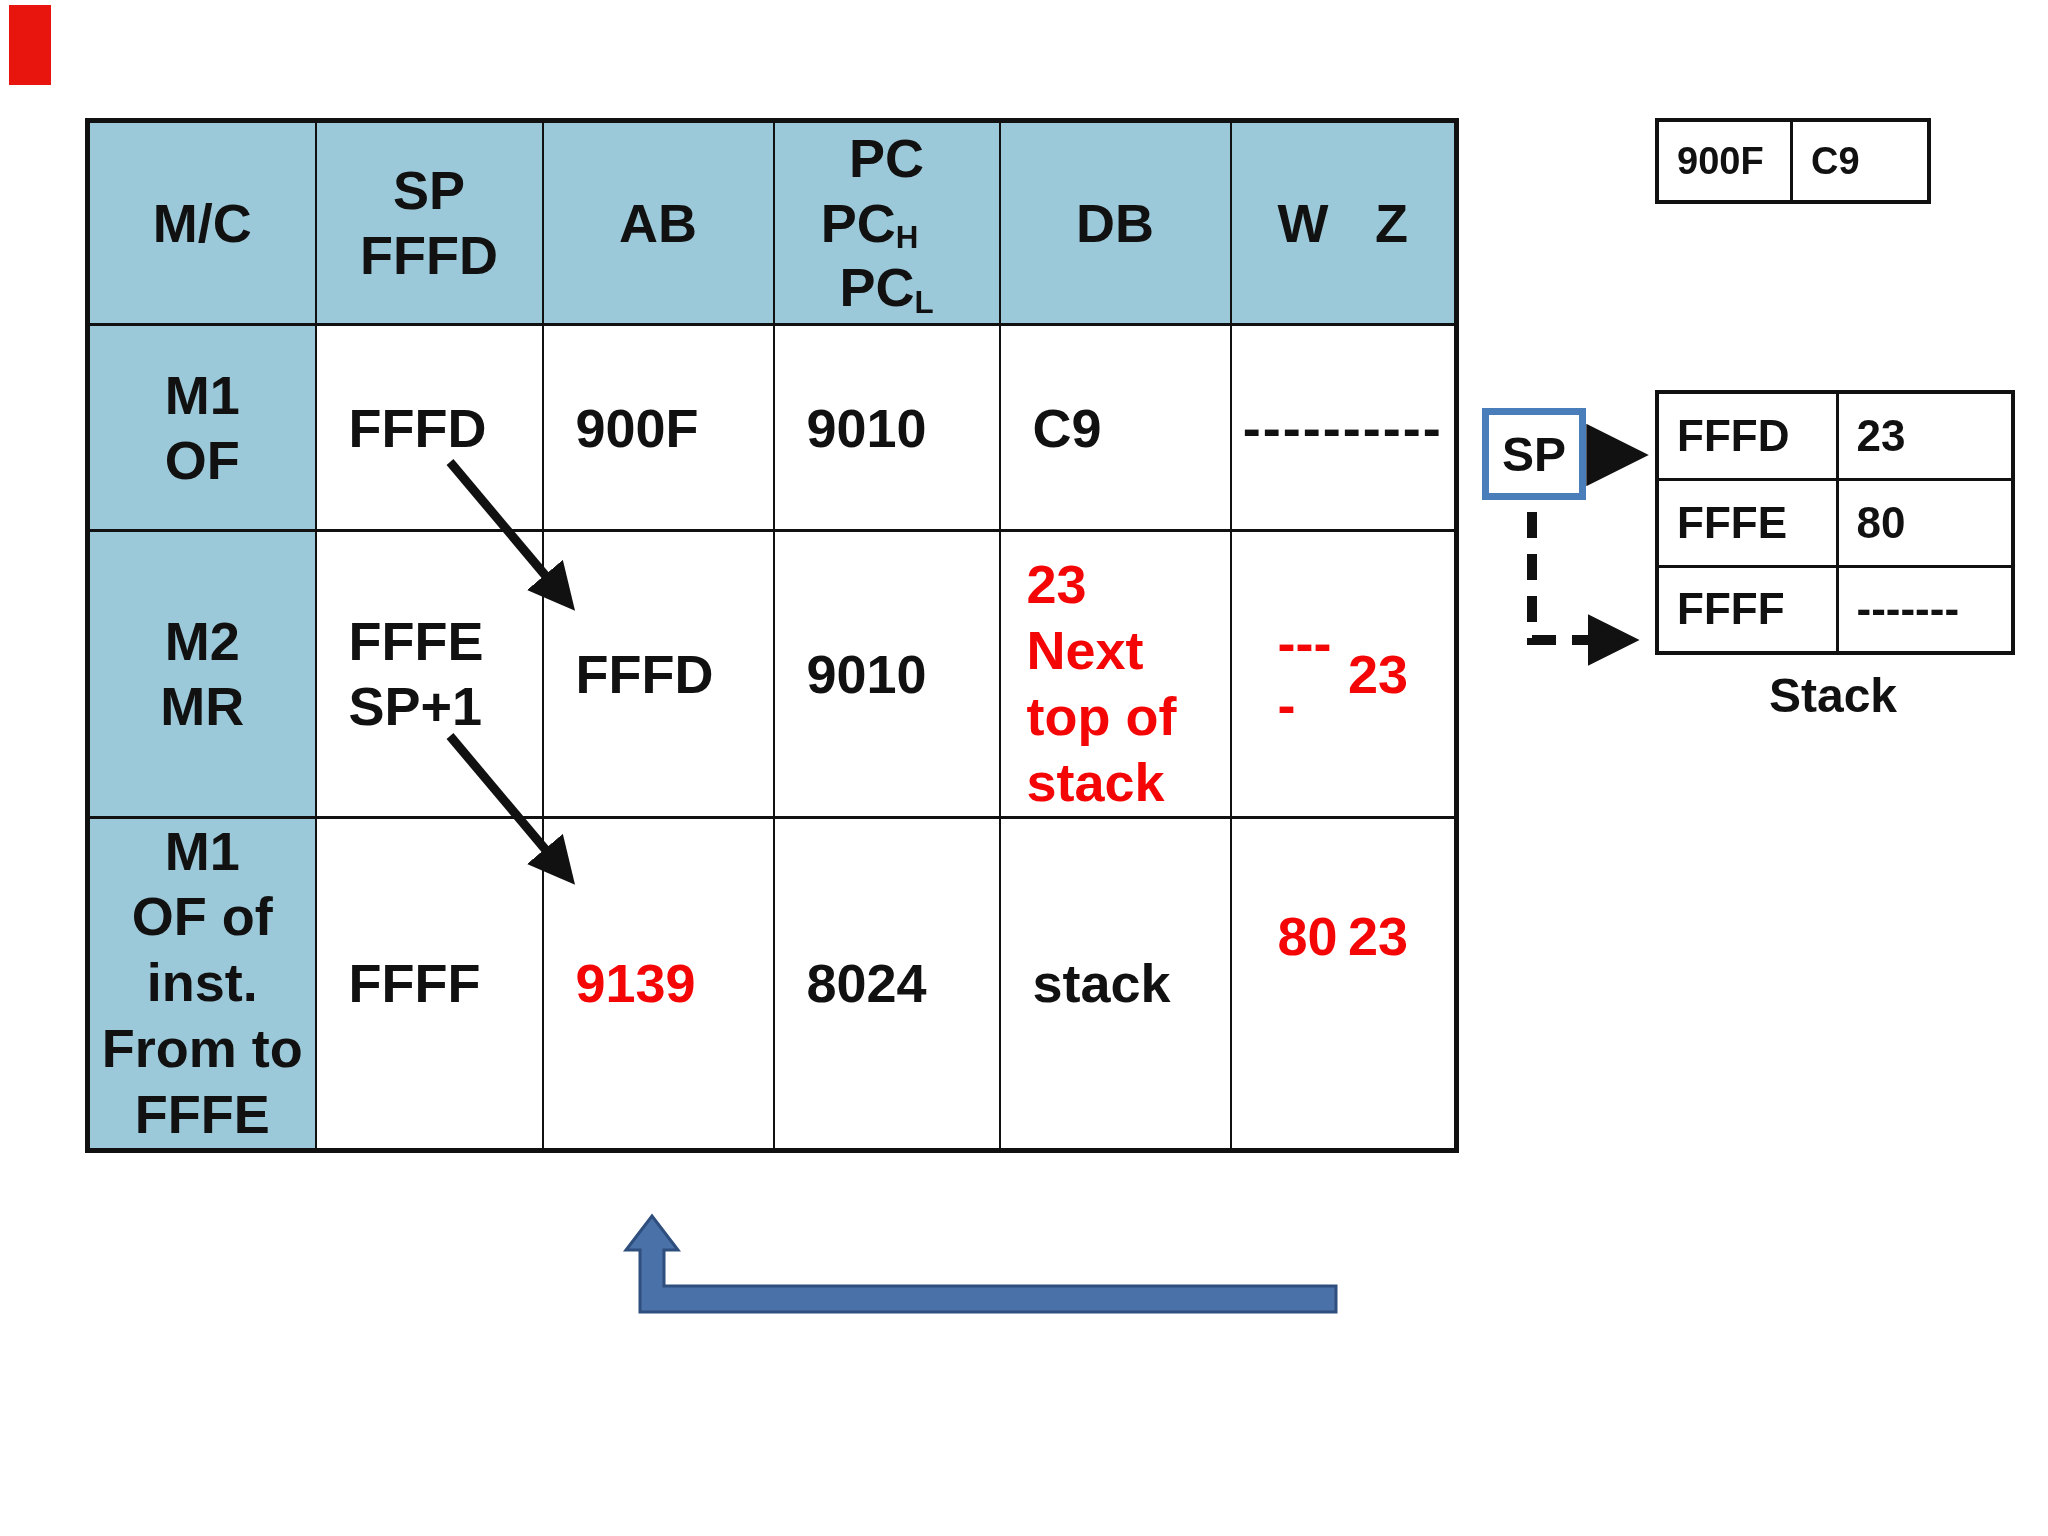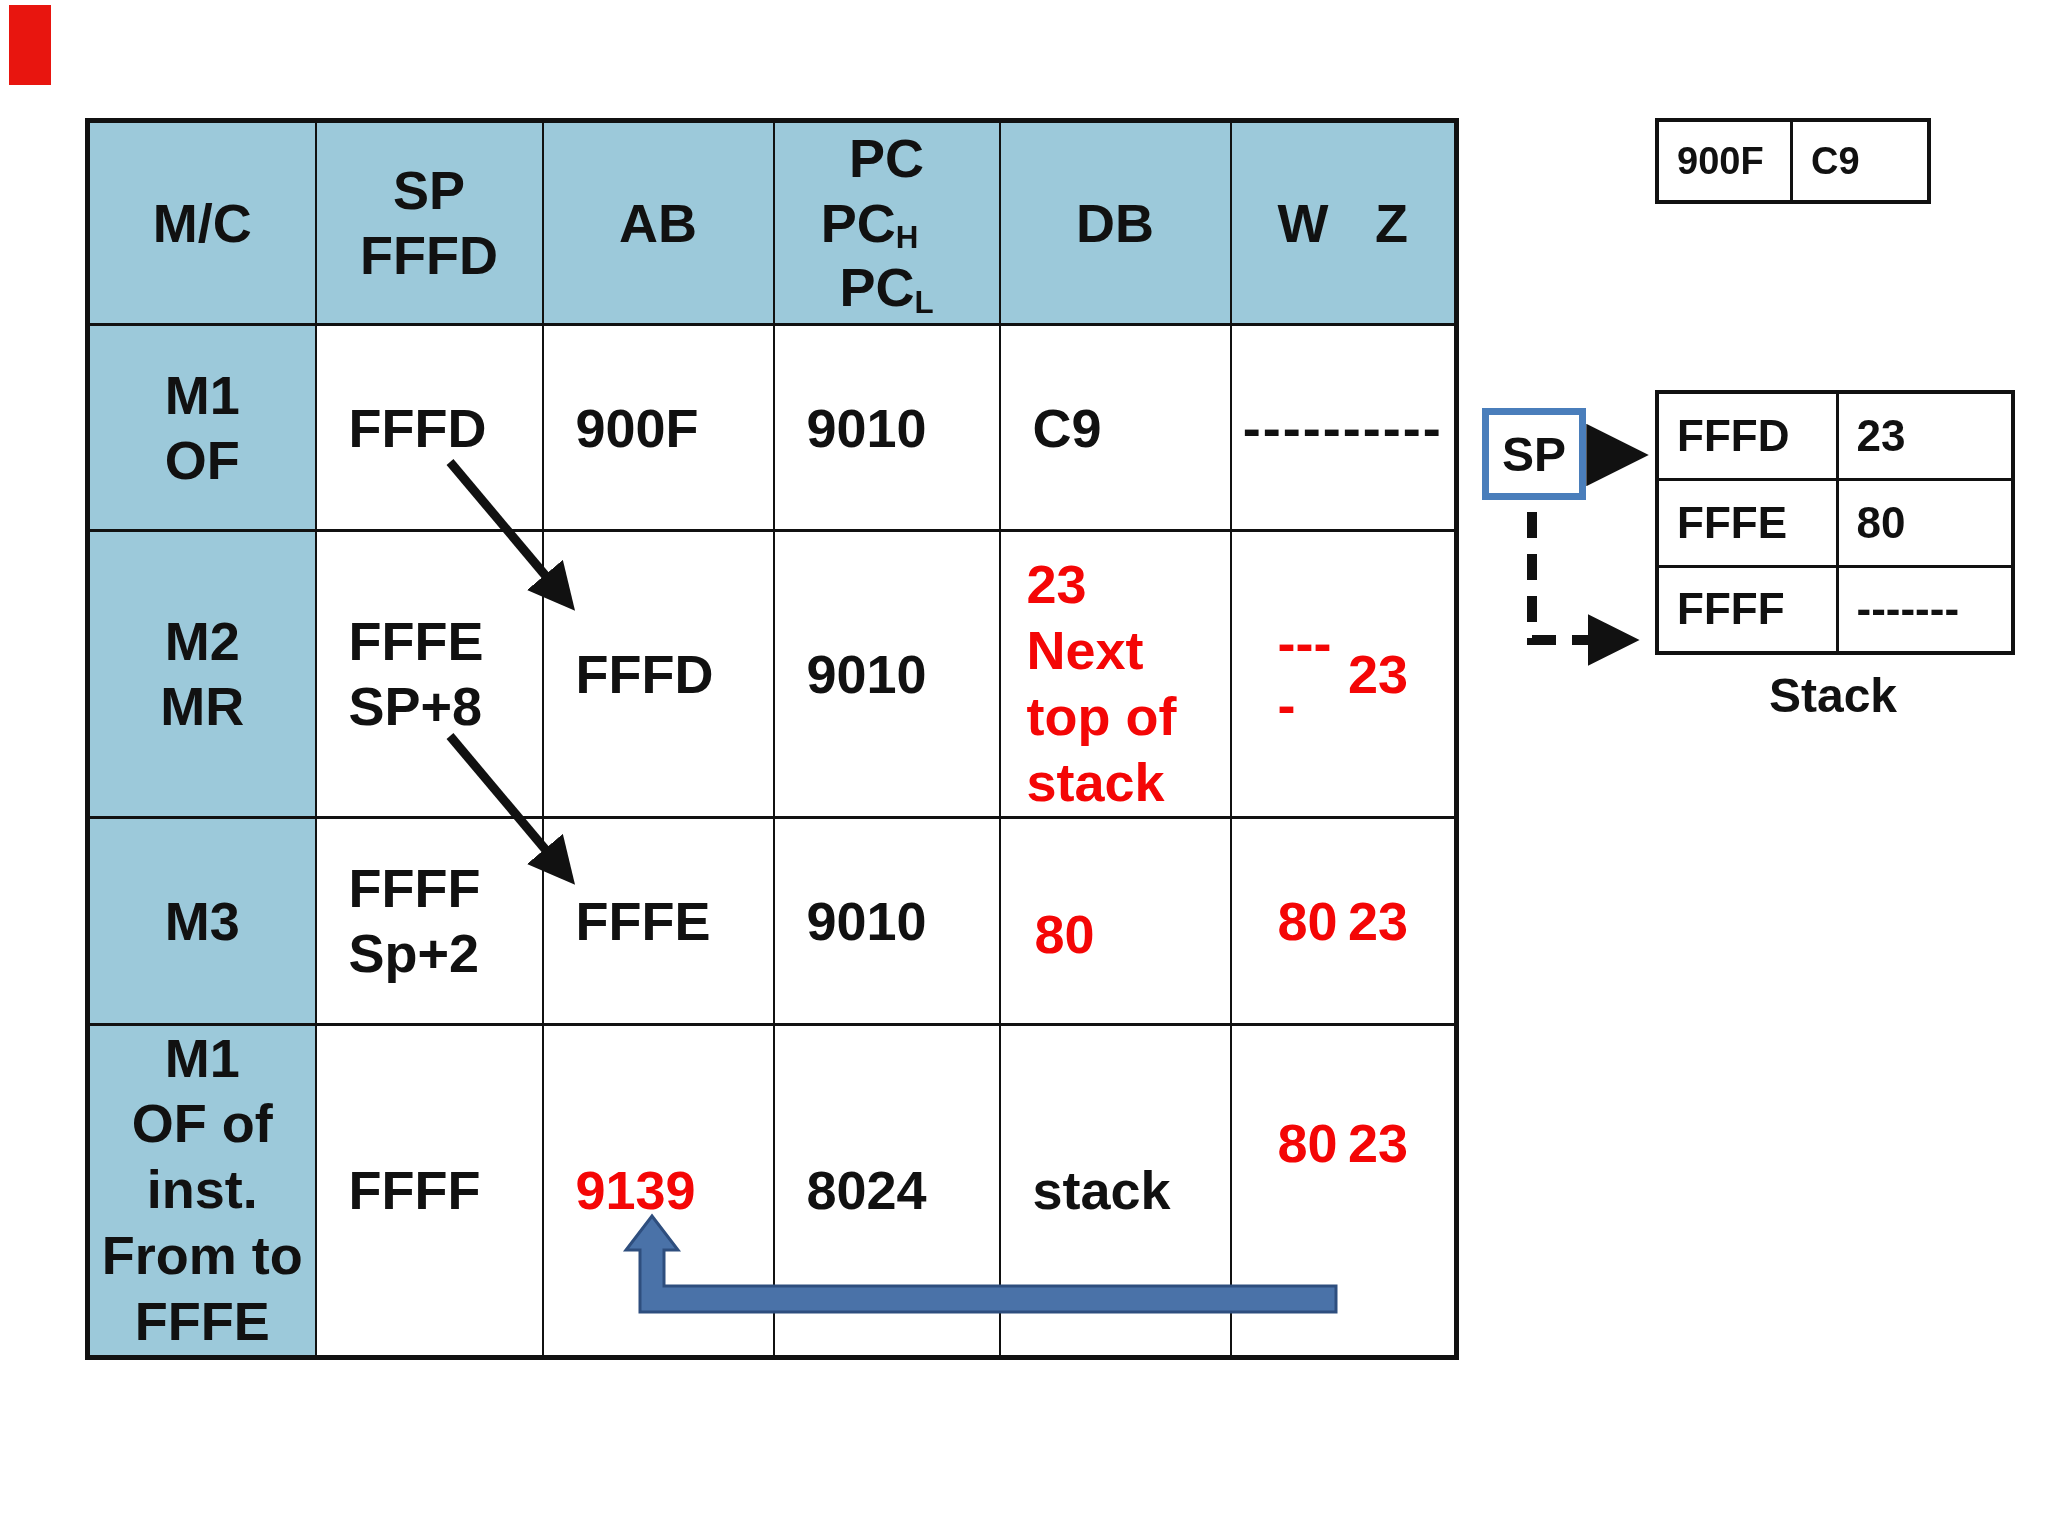--- a/index.html
+++ b/index.html
@@ -102,54 +102,38 @@
       <td class="dashcell"><span>----------</span></td>
     </tr>
 
     <tr class="r2">
       <td class="blue c">
         <span class="line">M2</span>
         <span class="line">MR</span>
       </td>
       <td class="pad">
         <span class="line">FFFE</span>
-        <span class="line">SP+8</span>
+        <span class="line">SP+1</span>
       </td>
       <td class="pad"><span>FFFD</span></td>
       <td class="pad"><span>9010</span></td>
       <td class="vtop dbm2 red tight">
         <span class="line">23</span>
         <span class="line">Next</span>
         <span class="line">top of</span>
         <span class="line">stack</span>
       </td>
       <td class="red">
         <div class="wz">
               <span>----</span>
               <span>23</span>
             </div>
       </td>
     </tr>
 
-    <tr class="r3">
-      <td class="blue c"><span>M3</span></td>
-      <td class="pad">
-        <span class="line">FFFF</span>
-        <span class="line">Sp+2</span>
-      </td>
-      <td class="pad"><span>FFFE</span></td>
-      <td class="pad"><span>9010</span></td>
-      <td class="vtop dbm3 red"><span>80</span></td>
-      <td class="red">
-        <div class="wz">
-              <span>80</span>
-              <span>23</span>
-            </div>
-      </td>
-    </tr>
 
     <tr class="r4">
       <td class="blue c tight">
         <span class="line">M1</span>
         <span class="line">OF of</span>
         <span class="line">inst.</span>
         <span class="line">From to</span>
         <span class="line">FFFE</span>
       </td>
       <td class="pad"><span>FFFF</span></td>

